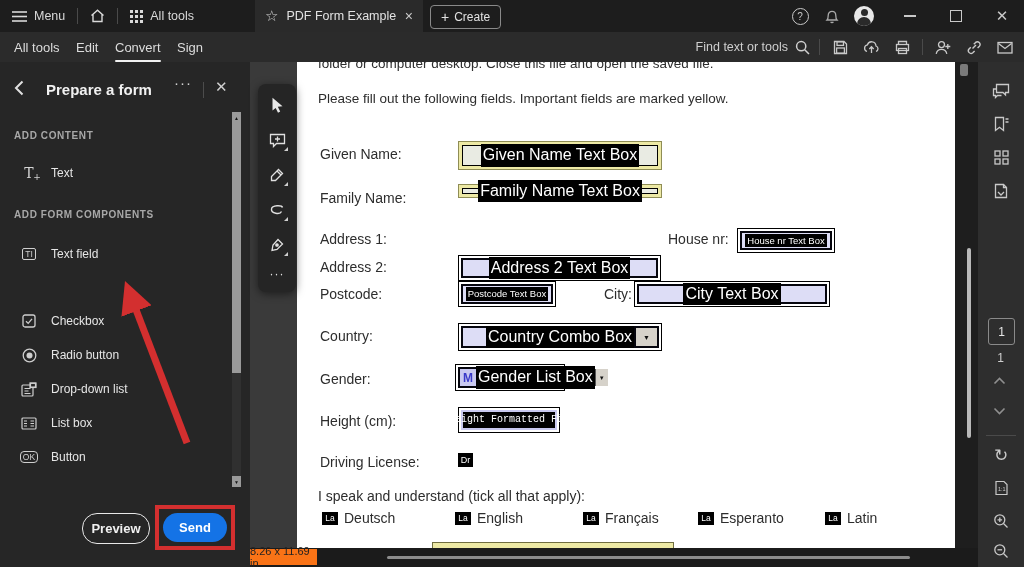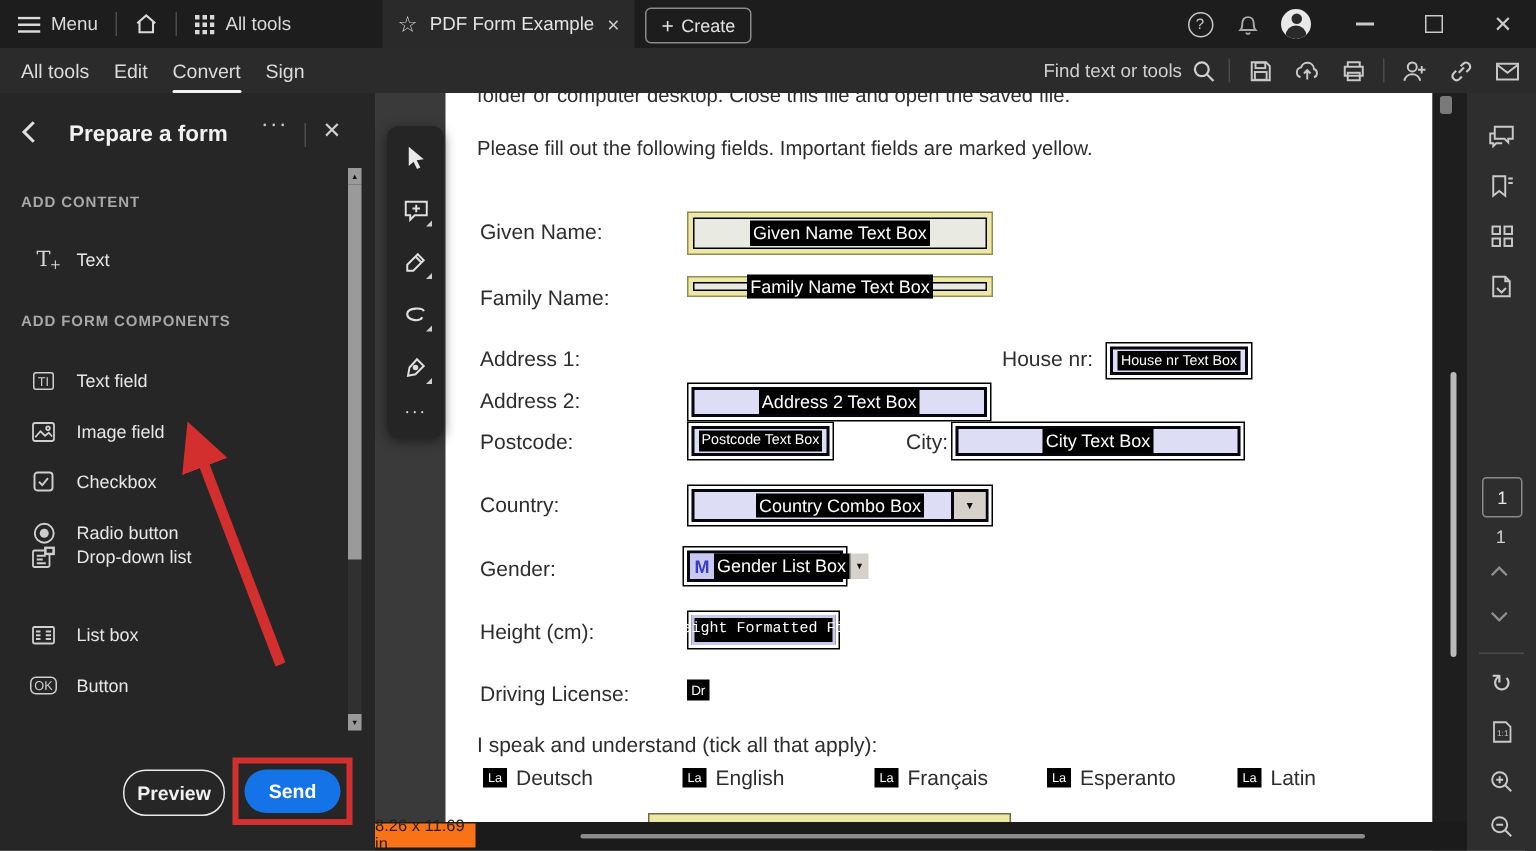--- a/index.html
+++ b/index.html
@@ -57,21 +57,21 @@
   .preview-btn{position:absolute;left:82px;top:451px;width:66px;height:29px;border:1.5px solid #e8e8e8;border-radius:15px;color:#f0f0f0;font-size:13px;font-weight:bold;display:flex;align-items:center;justify-content:center;background:transparent;}
   .send-btn{position:absolute;left:163px;top:451px;width:64px;height:29px;border:none;border-radius:15px;background:#1473E6;color:#ffffff;font-size:13px;font-weight:bold;display:flex;align-items:center;justify-content:center;}
   .send-highlight{position:absolute;left:155px;top:443px;width:80px;height:45px;border:4px solid #d32f2f;box-sizing:border-box;pointer-events:none;}
   .red-arrow{position:absolute;left:0;top:0;pointer-events:none;}
 
   
   .docarea{position:absolute;left:250px;top:62px;width:728px;height:505px;background:#3a3a3a;}
   .page{position:absolute;left:47px;top:0px;width:658px;height:486px;background:#ffffff;overflow:hidden;}
   .doclabel{position:absolute;font-size:14px;color:#2d2d2d;white-space:nowrap;}
   .intro{font-size:13.5px;color:#2d2d2d;}
-  .sel{background:#000;color:#fff;font-size:12px;padding:0 2px;white-space:nowrap;line-height:1.4;}
+  .sel{background:#000;color:#fff;font-size:16px;padding:0 2px;white-space:nowrap;line-height:1.4;}
   .fld{position:absolute;box-sizing:border-box;}
   .fld-inner{height:100%;display:flex;align-items:center;justify-content:center;box-sizing:border-box;position:relative;}
   .yellow{background:#EDE9A5;border:1px solid #8f8d55;padding:3px;}
   .yellow .fld-inner{background:#E9EBE3;border:1.5px solid #000;}
   .blue{background:#fff;border:1px solid #000;padding:2px;}
   .blue .fld-inner{background:#DDDDF6;border:2px solid #06060e;}
   .combo-btn{position:absolute;right:0;top:0;bottom:0;width:21px;background:#D6D2CA;border-left:2px solid #06060e;display:flex;align-items:center;justify-content:center;font-size:7px;color:#111;}
   .gender .fld-inner{justify-content:flex-start;padding:0;}
   .gender-m{background:#C9C9F0;color:#3a3ac8;font-weight:bold;font-size:12px;padding:0 3px;align-self:stretch;display:flex;align-items:center;}
   .gender-arrow{margin-left:auto;background:#D6D2CA;font-size:6px;color:#111;align-self:stretch;display:flex;align-items:center;padding:0 3px;border-left:1px solid #555;}
@@ -261,49 +261,39 @@
     </div>
 
     <span class="sb-section" style="top:147px;">ADD FORM COMPONENTS</span>
 
     <div class="sb-item" style="top:179px;">
       <span class="sb-ic">
           <span class="boxicon">TI</span>
         </span>
       <span class="sb-label">Text field</span>
     </div>
-    <div class="sb-item" style="top:213px;">
-      <span class="sb-ic">
-        <svg width="16" height="14" viewBox="0 0 16 14" fill="none" stroke="#cfcfcf" stroke-width="1.2">
-            <rect x="1" y="1" width="14" height="12" rx="1.5"></rect>
-            <path d="M2.5 10.5 L6 6.5 L9 9.5 L11.5 7.5 L13.8 10"></path>
-            <circle cx="11" cy="4.5" r="1.2"></circle>
-          </svg>
-      </span>
-      <span class="sb-label">Image field</span>
-    </div>
     <div class="sb-item" style="top:246px;">
       <span class="sb-ic">
         <svg width="14" height="14" viewBox="0 0 14 14" fill="none" stroke="#cfcfcf" stroke-width="1.3">
             <rect x="1" y="1" width="12" height="12" rx="2"></rect>
             <path d="M4 7.2 L6.2 9.4 L10 4.8"></path>
           </svg>
       </span>
       <span class="sb-label">Checkbox</span>
     </div>
     <div class="sb-item" style="top:280px;">
       <span class="sb-ic">
         <svg width="15" height="15" viewBox="0 0 15 15">
             <circle cx="7.5" cy="7.5" r="6.3" fill="none" stroke="#cfcfcf" stroke-width="1.3"></circle>
             <circle cx="7.5" cy="7.5" r="3" fill="#cfcfcf"></circle>
           </svg>
       </span>
       <span class="sb-label">Radio button</span>
     </div>
-    <div class="sb-item" style="top:296px;">
+    <div class="sb-item" style="top:314px;">
       <span class="sb-ic">
         <svg width="16" height="15" viewBox="0 0 16 15" fill="none" stroke="#cfcfcf" stroke-width="1.2">
             <rect x="1" y="3" width="11" height="11" rx="1"></rect>
             <path d="M3.5 6.5 H9.5 M3.5 9 H7.5 M3.5 11.5 H9.5"></path>
             <rect x="9" y="1" width="6" height="4.5" fill="#262626"></rect>
             <rect x="9.5" y="1.3" width="5" height="3.8"></rect>
           </svg>
       </span>
       <span class="sb-label">Drop-down list</span>
     </div>

